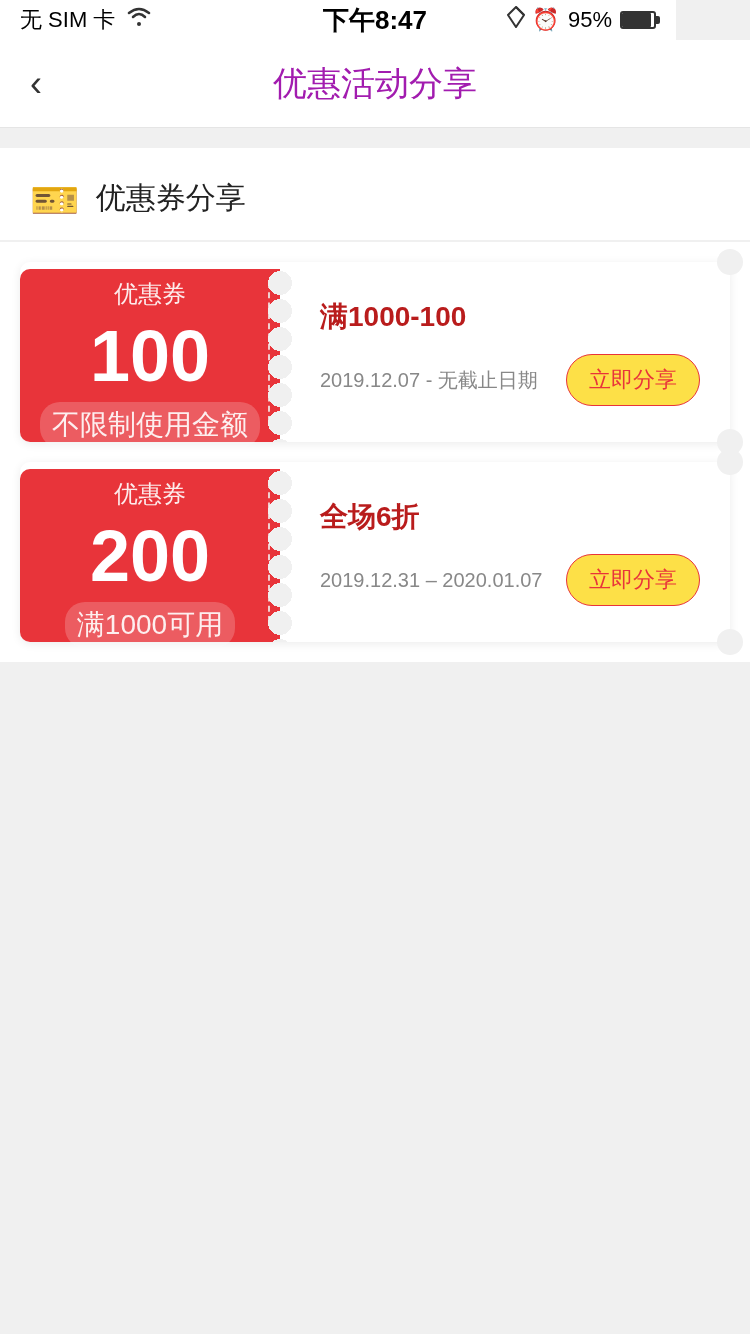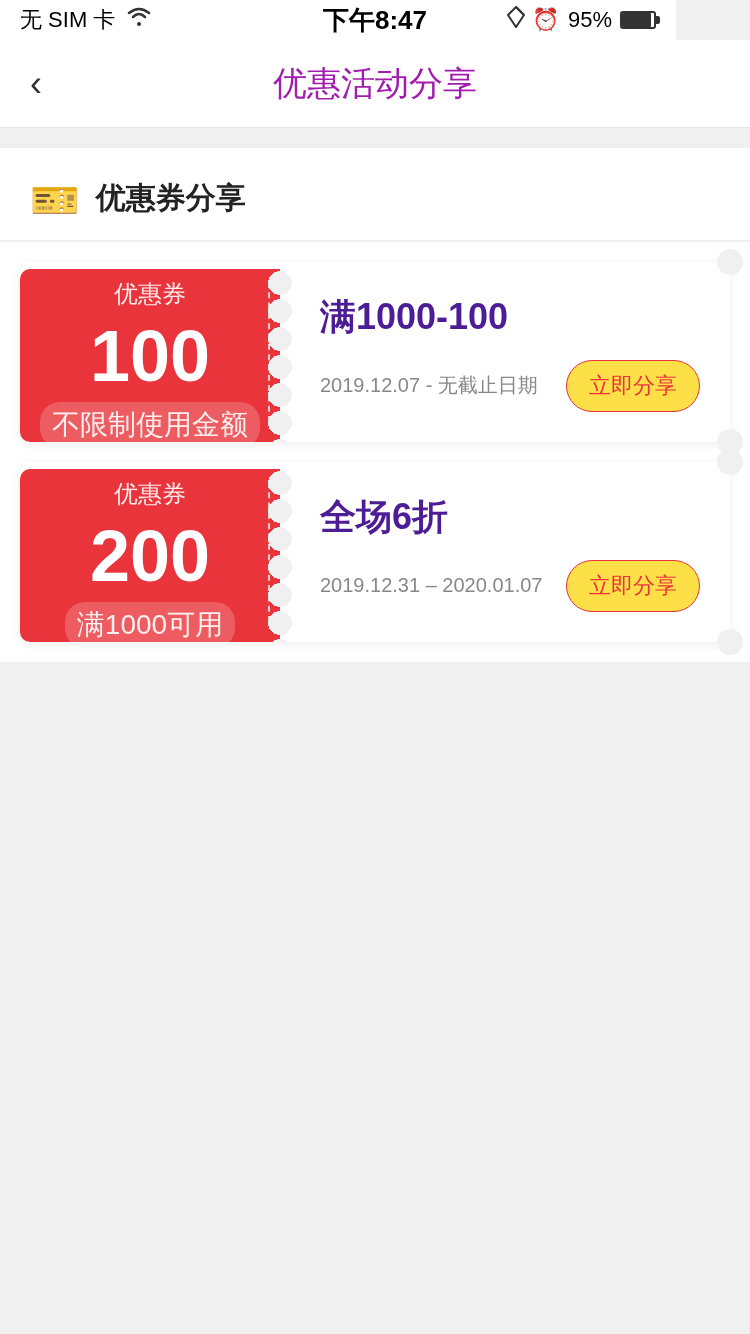--- a/index.html
+++ b/index.html
@@ -109,21 +109,21 @@
       line-height: 1;
       margin-top: 2px;
     }
     .section-text-group {
       display: flex;
       flex-direction: column;
       gap: 6px;
     }
     .section-title {
       font-size: 30px;
-      font-weight: 700;
+      font-weight: 400;
       color: #222;
     }
     .section-subtitle {
       font-size: 24px;
       color: #999;
     }
 
     
     .coupon-list {
       background: #fff;
@@ -216,23 +216,23 @@
       flex: 1;
       background: #fff;
       display: flex;
       flex-direction: column;
       justify-content: center;
       padding: 20px 30px 20px 40px;
       border-radius: 0 10px 10px 0;
       gap: 18px;
     }
     .coupon-name {
-      font-size: 36px;
+      font-size: 28px;
       font-weight: 600;
-      color: #4c1d95;
+      color: #b91c1c;
     }
     .coupon-meta {
       display: flex;
       align-items: center;
       justify-content: space-between;
       gap: 15px;
     }
     .coupon-date {
       font-size: 20px;
       color: #888;

